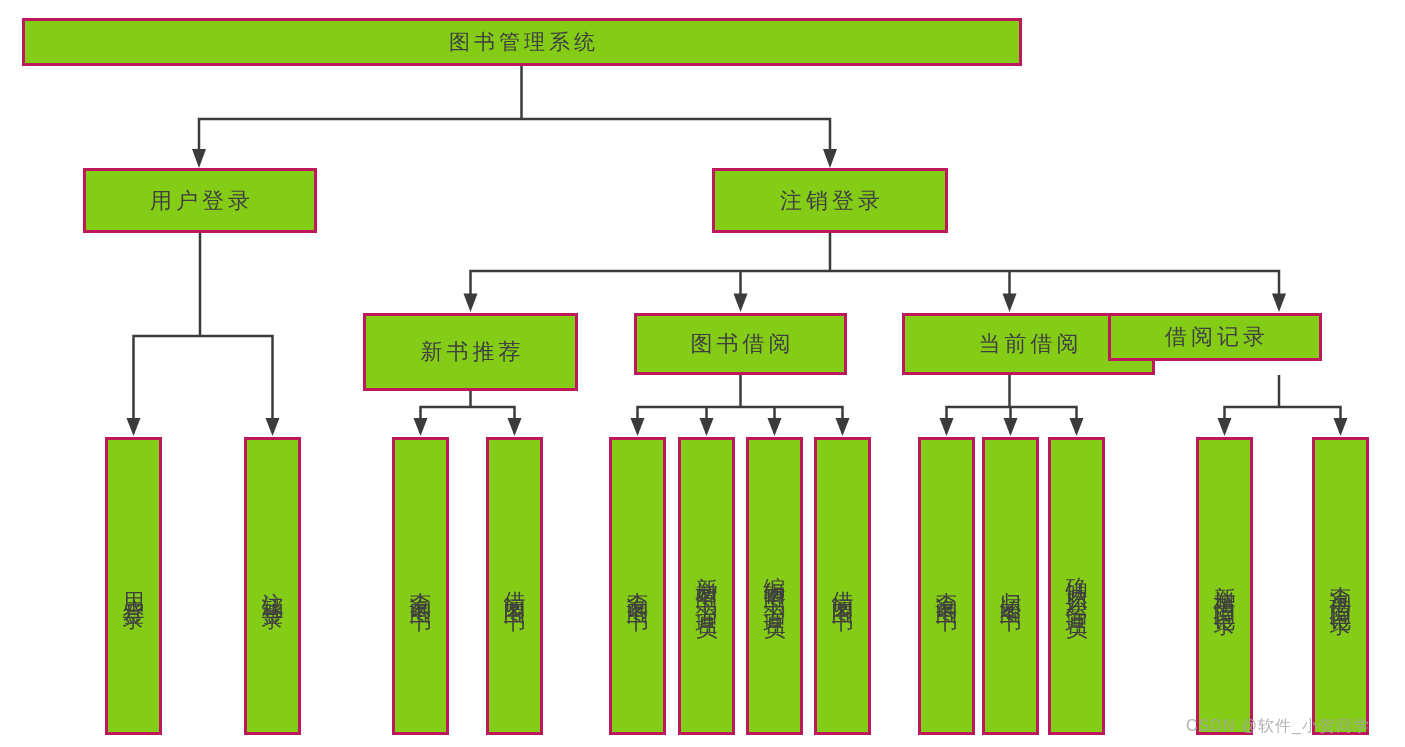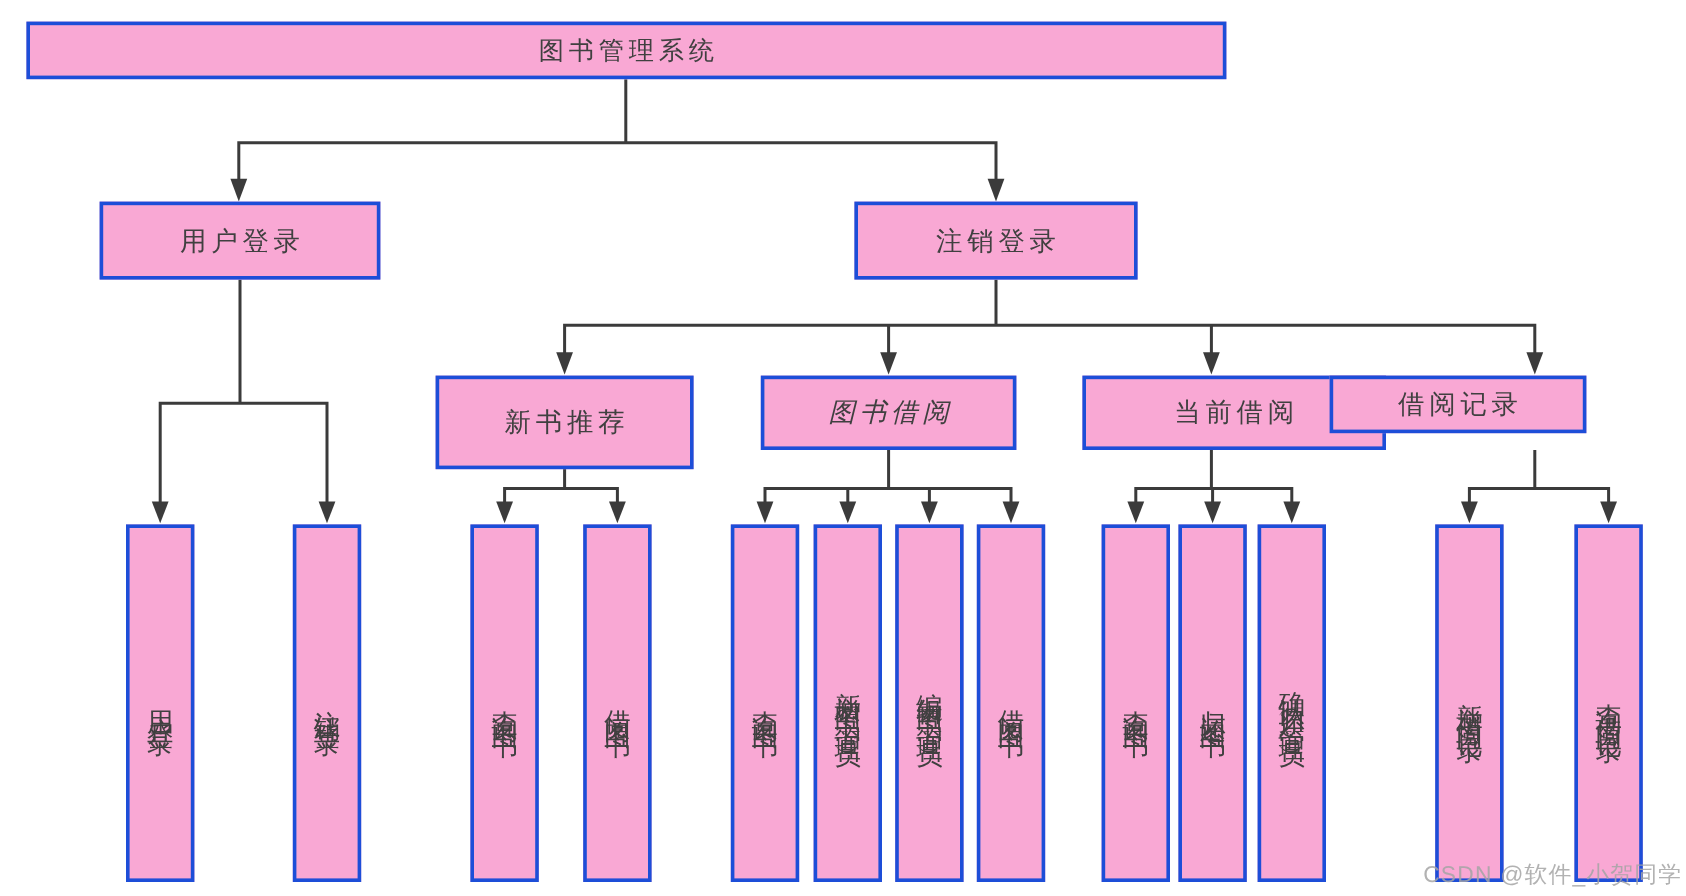--- a/index.html
+++ b/index.html
@@ -13,22 +13,22 @@
   }
   .wires {
     position: absolute;
     left: 0; top: 0;
     width: 1405px; height: 747px;
     z-index: 1;
   }
   .node {
     position: absolute;
     box-sizing: border-box;
-    border: 3px solid #1d4ed8;
-    background: #f9a8d4;
+    border: 3px solid #be185d;
+    background: #84cc16;
     display: flex;
     align-items: center;
     justify-content: center;
     z-index: 2;
     color: #404040;
     text-align: right;
   }
   .node.h span {
     font-size: 22px;
     letter-spacing: 4px;
@@ -42,21 +42,21 @@
     text-orientation: mixed;
     font-size: 22px;
     letter-spacing: 6px;
     line-height: 1;
   }
   .watermark {
     position: absolute;
     left: 1186px;
     top: 716px;
     z-index: 3;
-    font-size: 19px;
+    font-size: 16px;
     color: rgba(165, 165, 165, 0.85);
     white-space: nowrap;
     letter-spacing: 1px;
   }
 </style>
 </head>
 <body>
 
 <div class="stage">
 
@@ -110,21 +110,21 @@
   <div class="node h" style="left:83px; top:168px; width:234px; height:65px;">
     <span>用户登录</span>
   </div>
   <div class="node h" style="left:712px; top:168px; width:236px; height:65px;">
     <span>注销登录</span>
   </div>
 
   <div class="node h" style="left:363px; top:313px; width:215px; height:78px;">
     <span>新书推荐</span>
   </div>
-  <div class="node h" style="left:634px; top:313px; width:213px; height:62px;font-style:italic;">
+  <div class="node h" style="left:634px; top:313px; width:213px; height:62px;">
     <span>图书借阅</span>
   </div>
   <div class="node h" style="left:902px; top:313px; width:253px; height:62px;">
     <span>当前借阅</span>
   </div>
   <div class="node h" style="left:1108px; top:313px; width:214px; height:48px;">
     <span>借阅记录</span>
   </div>
 
   <div class="node leaf" style="left:105px;">

